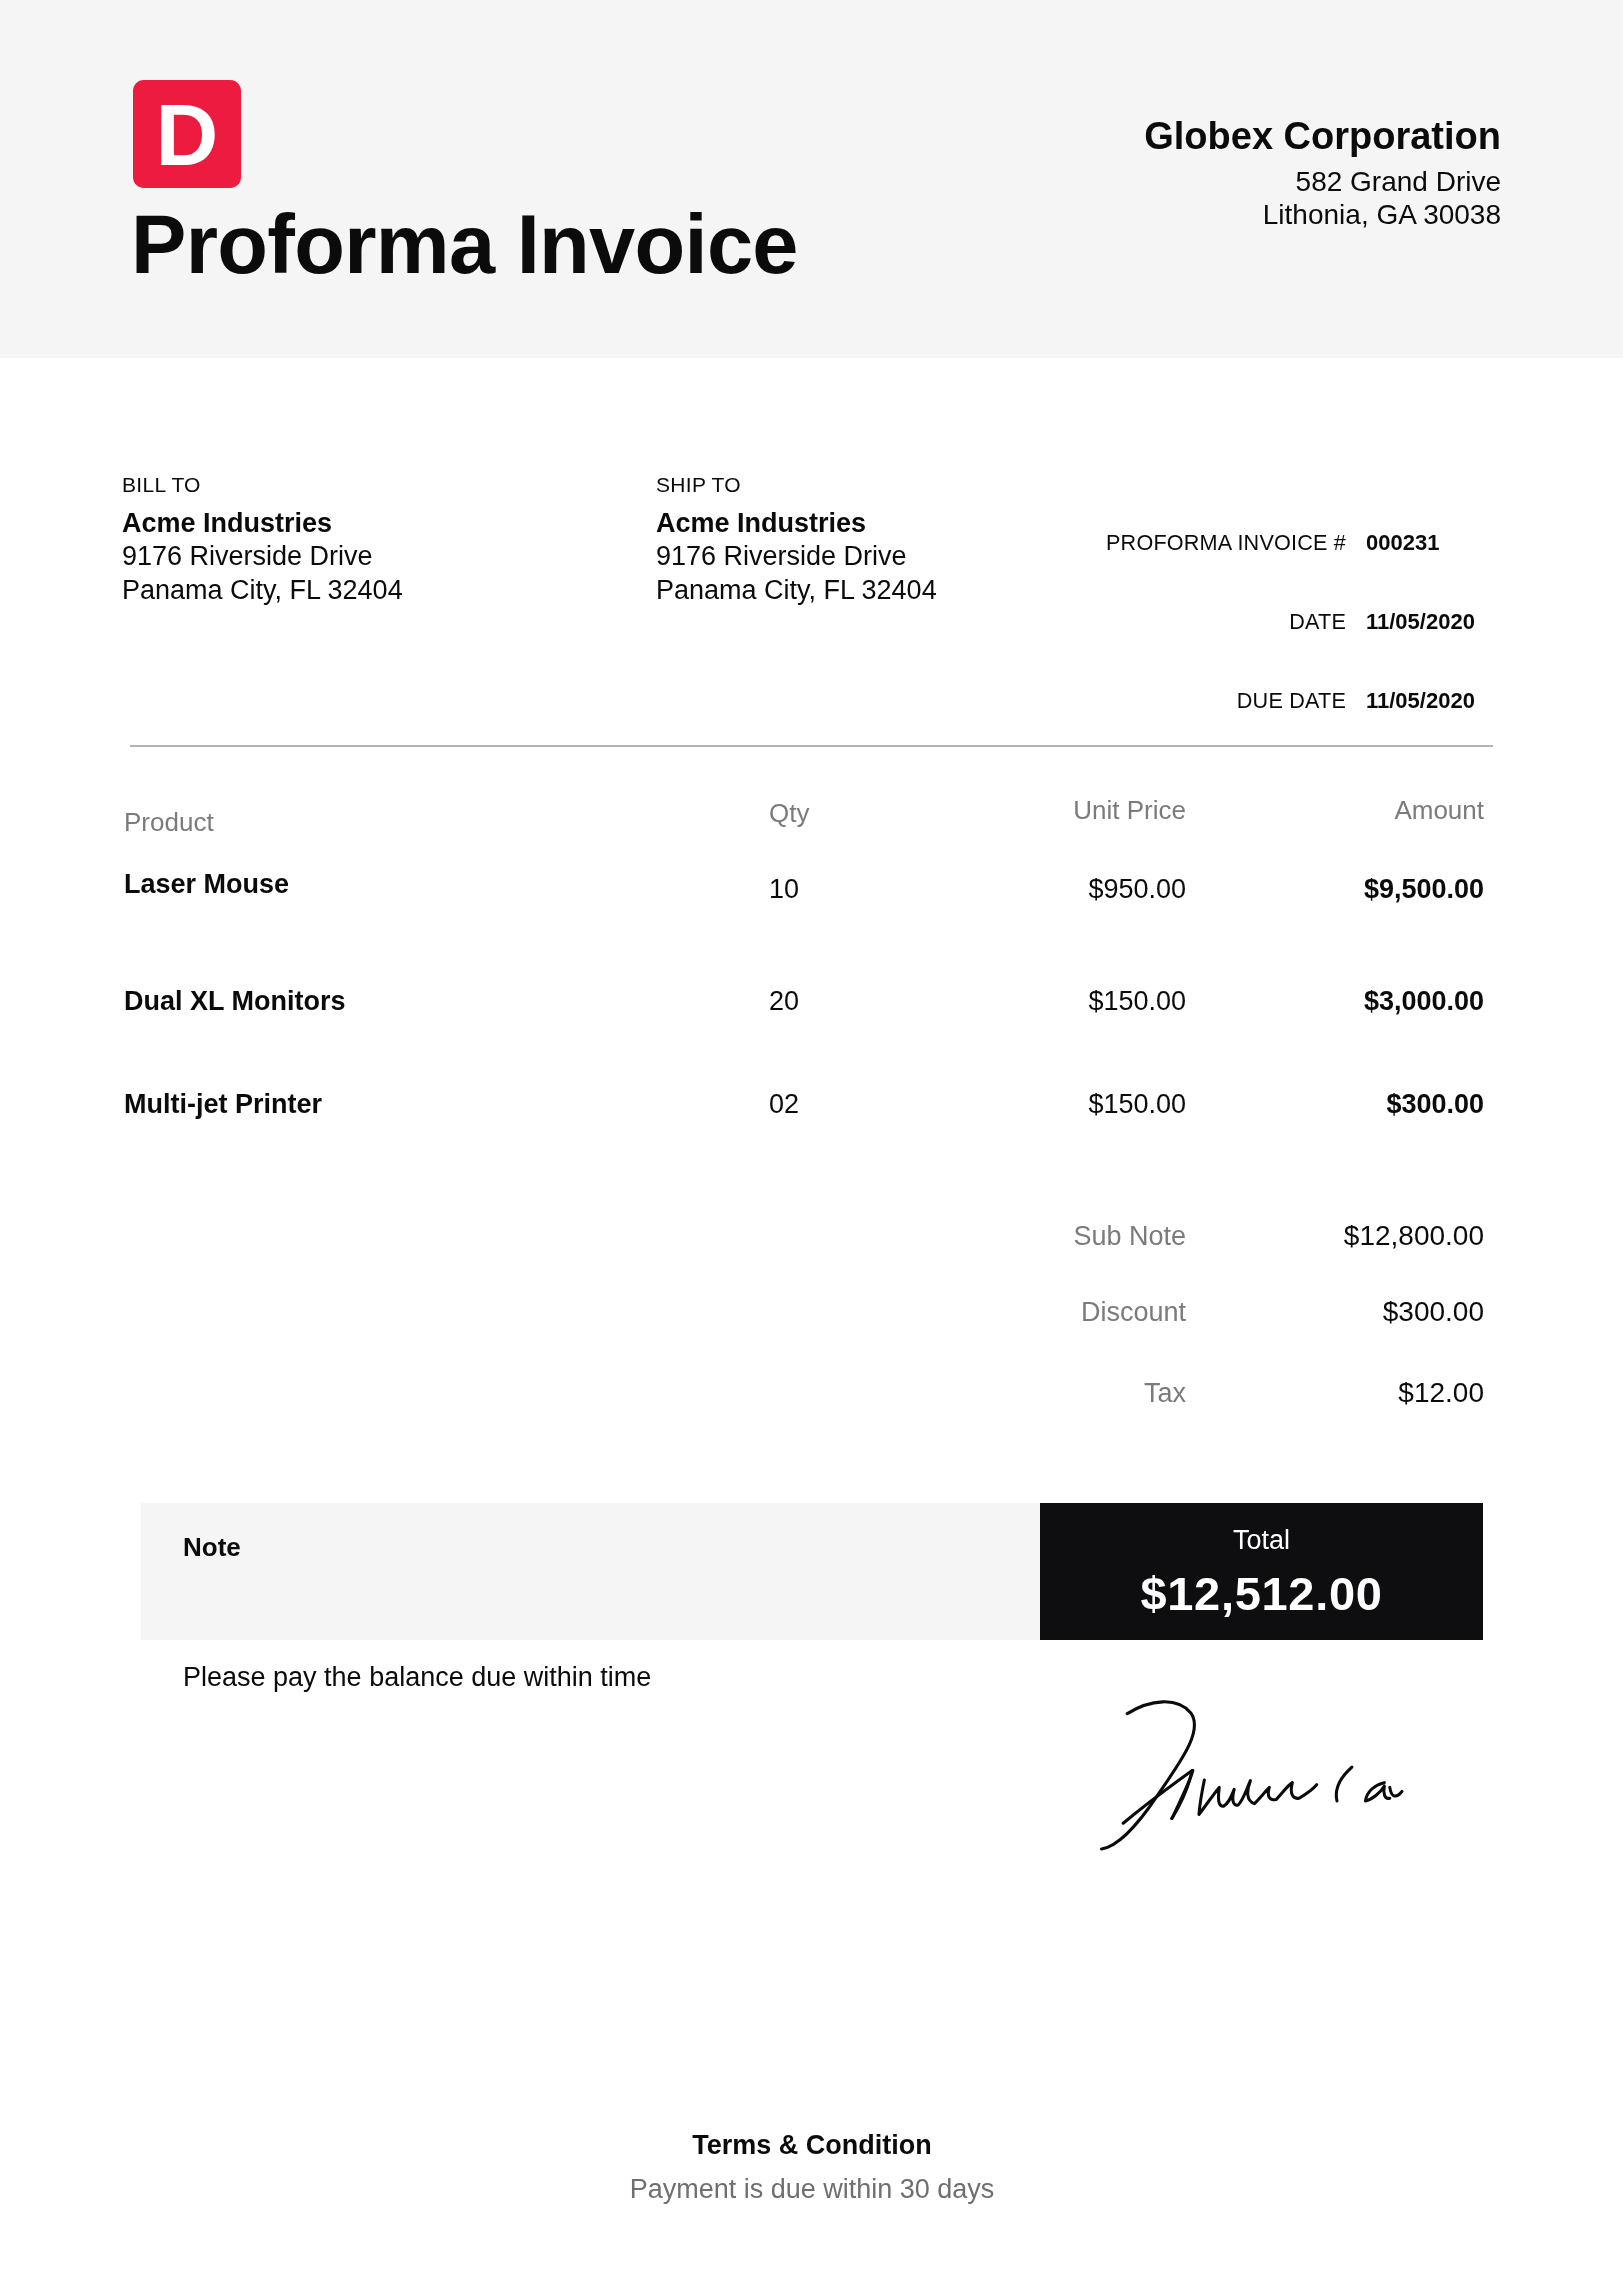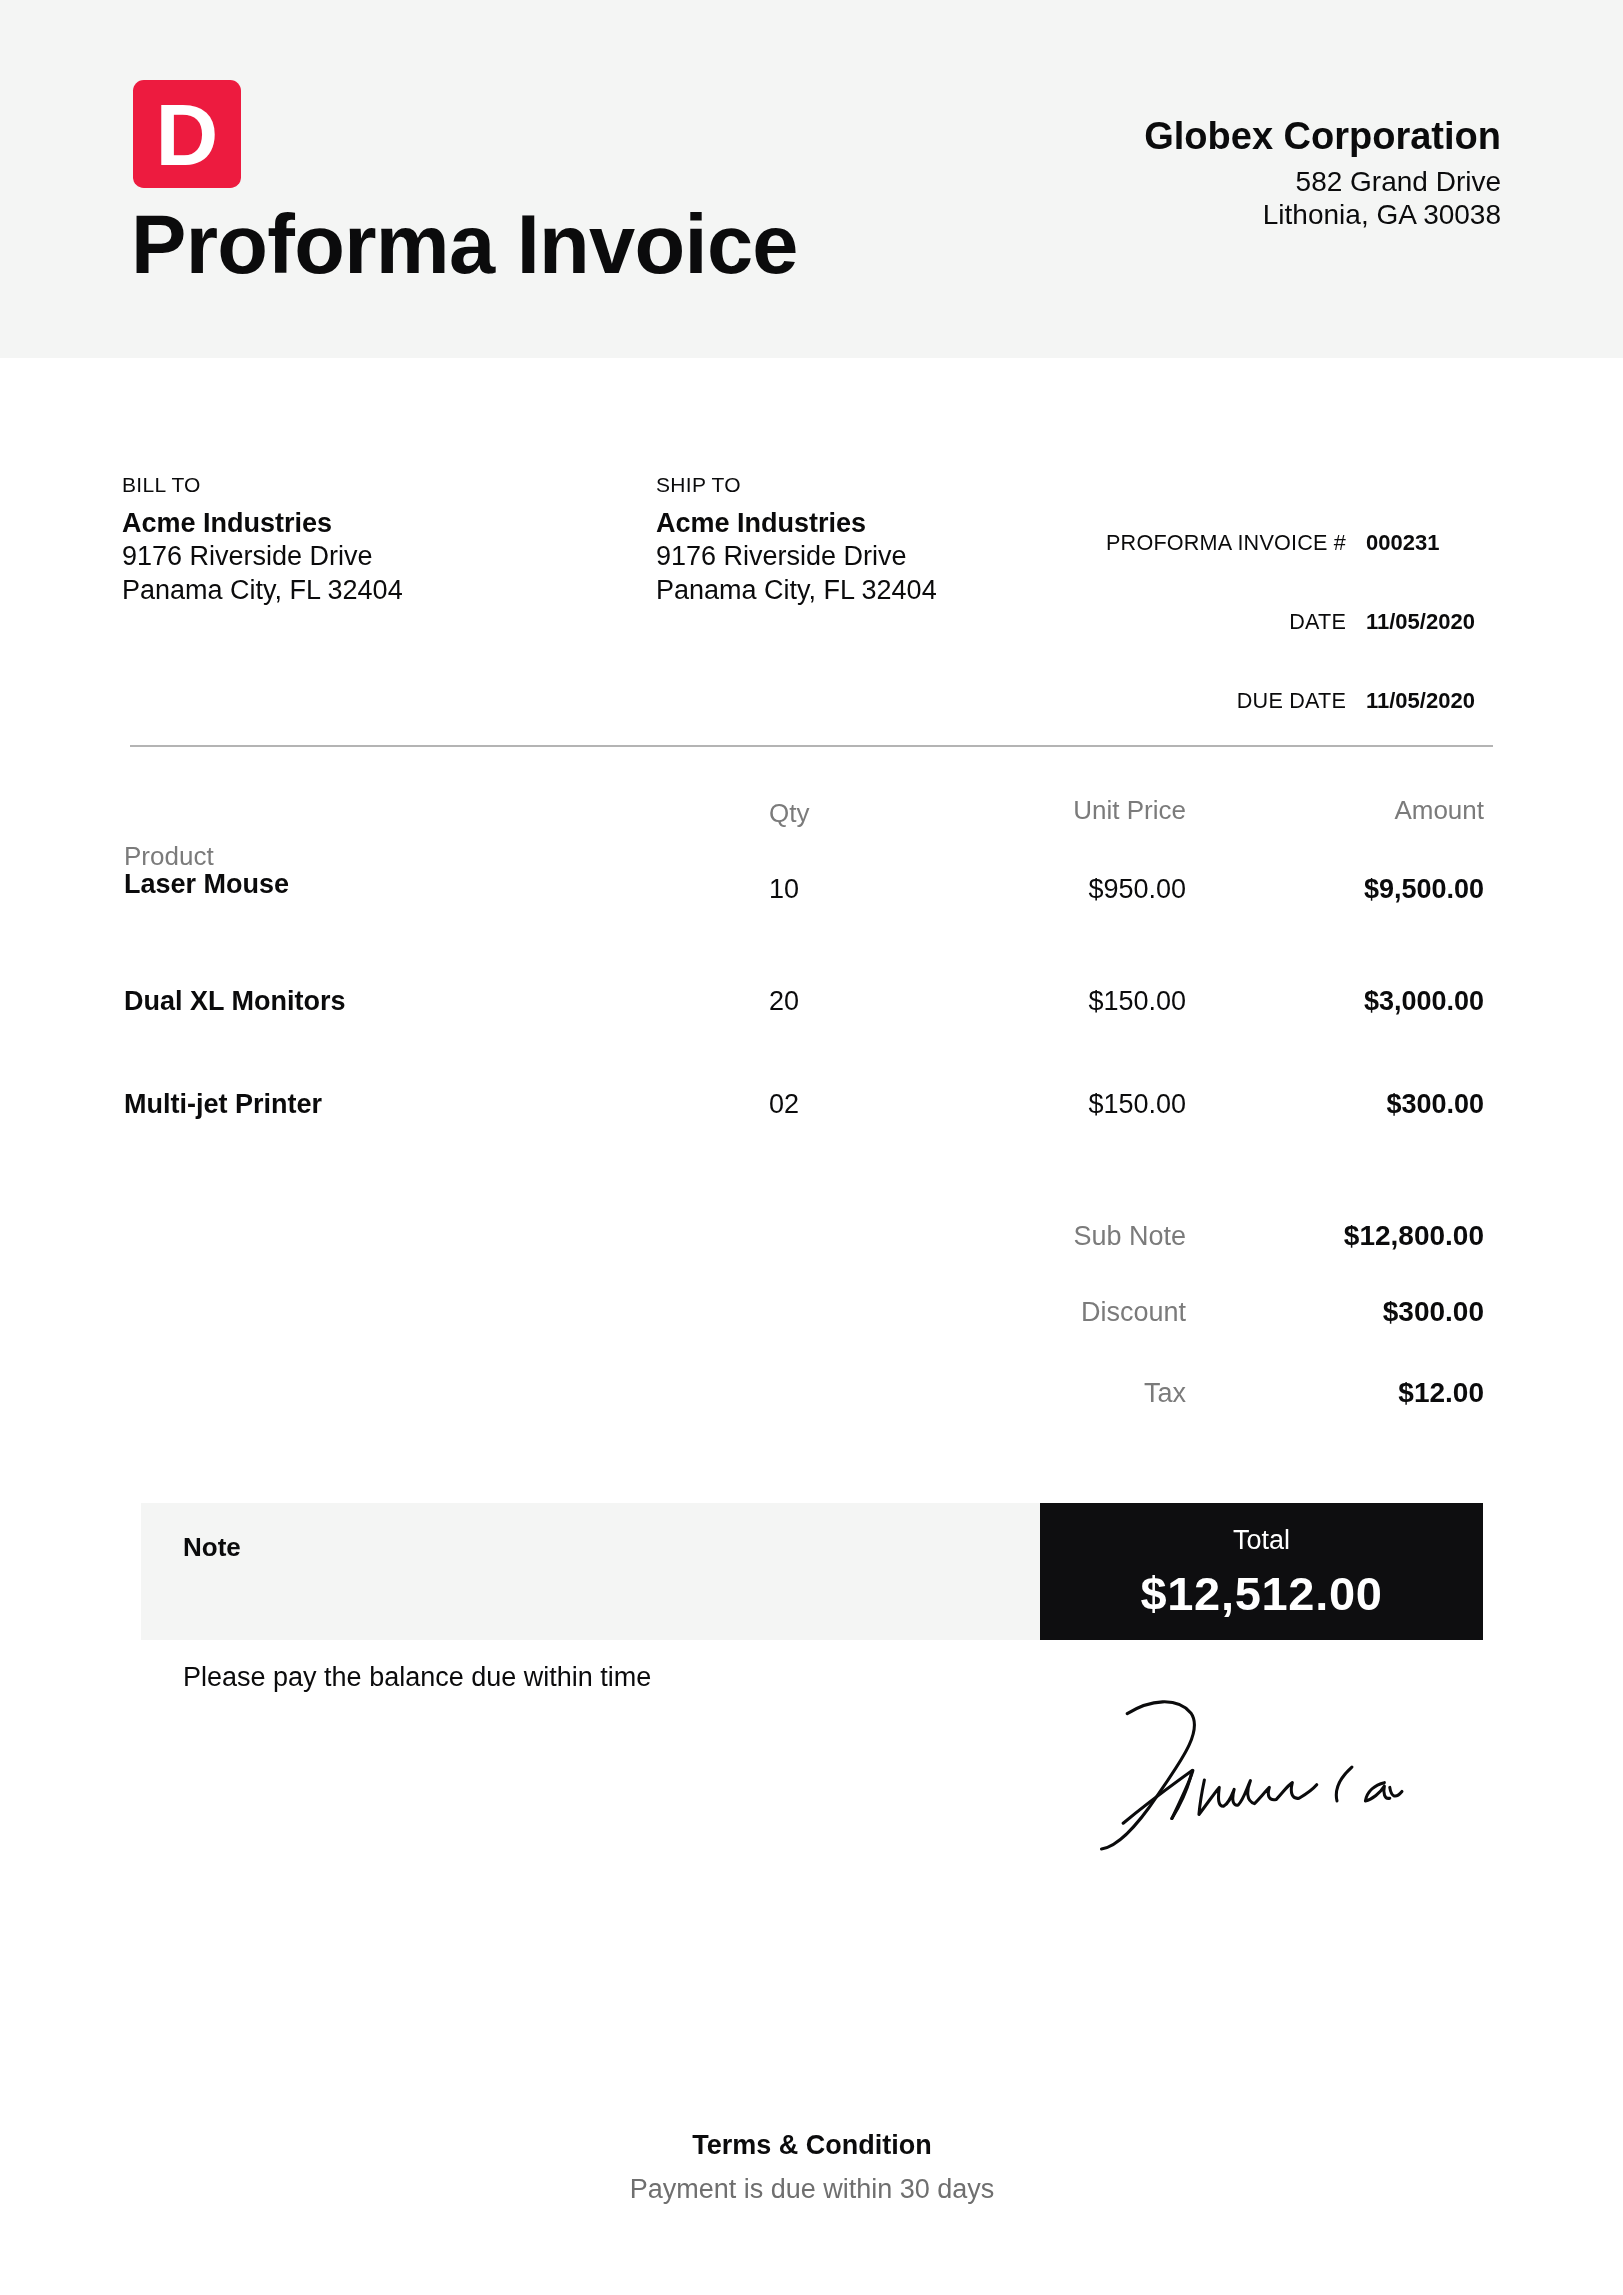--- a/index.html
+++ b/index.html
@@ -36,21 +36,21 @@
 
   .col { position: absolute; font-size: 27px; line-height: 1; }
   .th { color: #7b7b7b; font-size: 26px; }
   .c-prod { left: 124px; }
   .c-qty { left: 769px; }
   .c-unit { right: 438px; text-align: right; }
   .c-amt { right: 140px; text-align: right; }
   .bold { font-weight: 700; }
 
   .sum-label { right: 438px; text-align: right; color: #7b7b7b; font-size: 27px; line-height: 1; }
-  .sum-value { right: 140px; text-align: right; font-weight: 700; font-size: 28px; line-height: 1; }
+  .sum-value { right: 140px; text-align: right; font-weight: 400; font-size: 28px; line-height: 1; }
 
   .note-box { left: 141px; top: 1503px; width: 899px; height: 137px; background: #f4f5f4; }
   .note-title { left: 183px; top: 1534px; font-size: 26px; font-weight: 700; line-height: 1; }
   .note-text { left: 183px; top: 1664px; font-size: 27px; line-height: 1; }
   .total-box { left: 1040px; top: 1503px; width: 443px; height: 137px; background: #0e0e10; color: #fff; text-align: center; }
   .total-label { font-size: 27px; margin-top: 24px; line-height: 1; }
   .total-value { font-size: 47px; font-weight: 700; margin-top: 16px; line-height: 1; letter-spacing: 0.7px; }
 
   .signature { left: 1069px; top: 1671px; width: 379px; height: 203px; }
 
@@ -98,21 +98,21 @@
     <span class="v">11/05/2020</span>
   </div>
   <div class="row">
     <span class="k">DUE DATE</span>
     <span class="v">11/05/2020</span>
   </div>
 </div>
 
 <div class="abs divider"></div>
 
-<div class="col th c-prod" style="top:843px">Product</div>
+<div class="col th c-prod" style="top:809px">Product</div>
 <div class="col th c-qty" style="top:800px">Qty</div>
 <div class="col th c-unit" style="top:797px">Unit Price</div>
 <div class="col th c-amt" style="top:797px">Amount</div>
 
 <div>
   <div class="col bold c-prod" style="top:871px">Laser Mouse</div>
   <div class="col c-qty" style="top:876px">10</div>
   <div class="col c-unit" style="top:876px">$950.00</div>
   <div class="col bold c-amt" style="top:876px">$9,500.00</div>
 </div>

